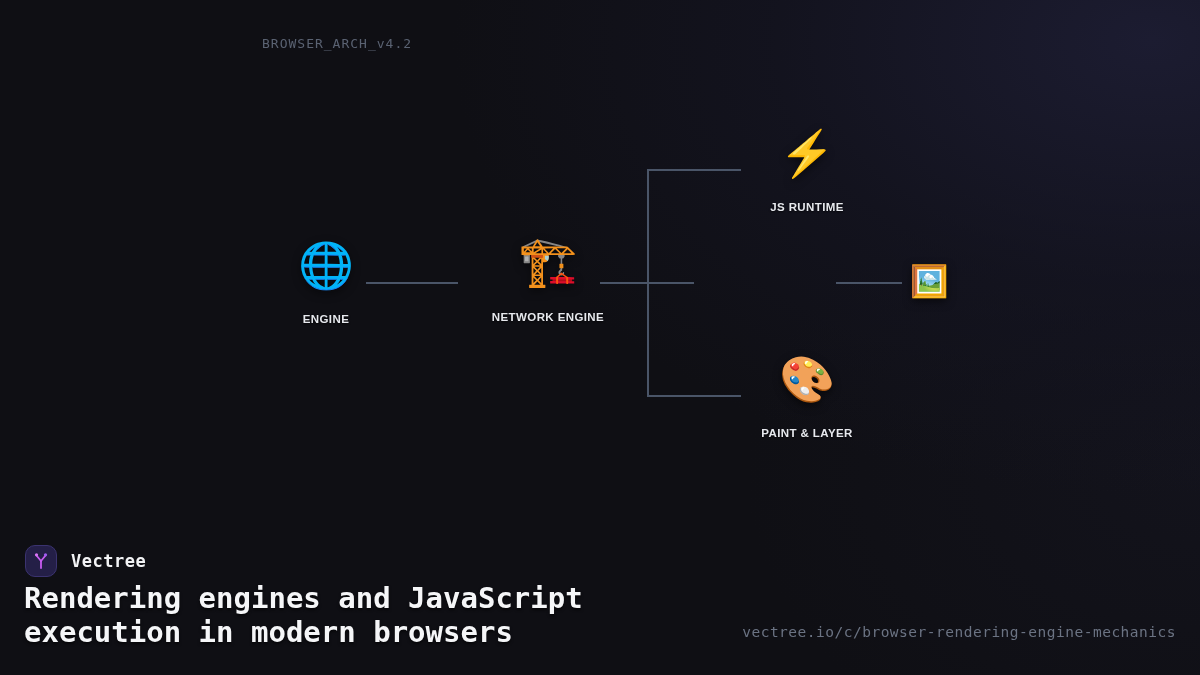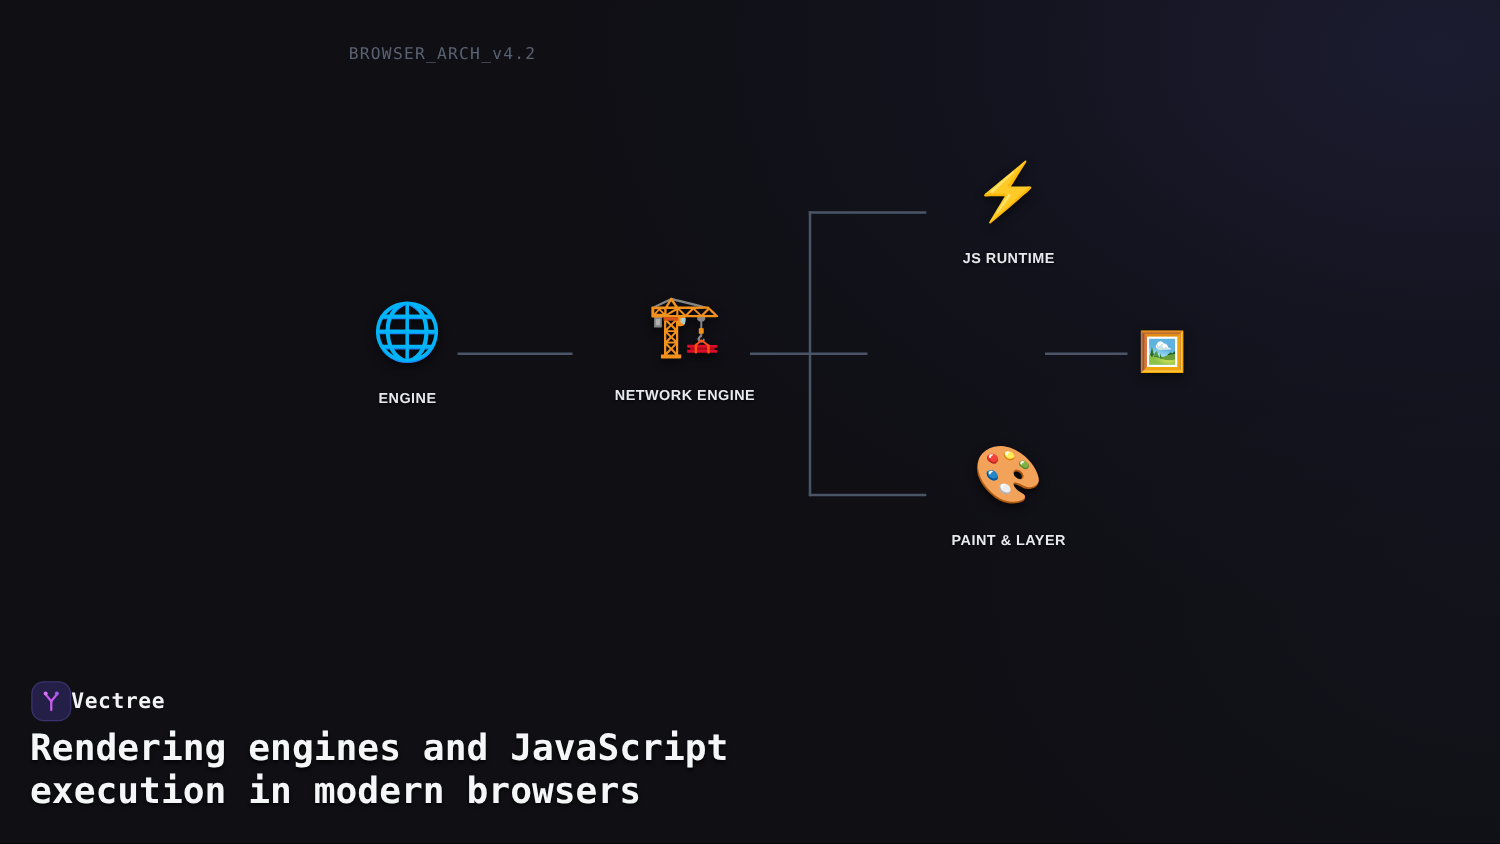--- a/index.html
+++ b/index.html
@@ -15,21 +15,20 @@
       #0f0f14;
     font-family: "Liberation Sans", sans-serif;
   }
   .watermark {
     position: absolute;
     left: 262px; top: 36px;
     font-family: "DejaVu Sans Mono", monospace;
     font-size: 13px;
     letter-spacing: 1px;
     color: #5a6272;
-    margin-left: 17px;
   }
   
   .node {
     position: absolute;
     width: 160px;
     display: flex;
     flex-direction: column;
     align-items: center;
     transform: translateX(-80px);
   }
@@ -51,20 +50,21 @@
     background: #4a5568;
   }
   .line.h { height: 2px; }
   .line.v { width: 2px; }
   
   .brand-row {
     position: absolute;
     left: 25px; top: 545px;
     display: flex;
     align-items: center;
+    gap: 14px;
   }
   .brand-logo {
     width: 32px; height: 32px;
     border-radius: 10px;
     background: #241f47;
     border: 1px solid #3b3370;
     display: flex;
     align-items: center;
     justify-content: center;
   }
@@ -143,14 +143,15 @@
         </g>
         <circle cx="5.5" cy="3.8" r="1.6" fill="#d977f5"></circle>
         <circle cx="14.5" cy="3.8" r="1.6" fill="#a05cf0"></circle>
       </svg>
     </div>
     <div class="brand-name">Vectree</div>
   </div>
 
   <h1 class="headline">Rendering engines and JavaScript execution in modern browsers</h1>
 
+  <div class="url">vectree.io/c/browser-rendering-engine-mechanics</div>
 
 </div>
 
 </body></html>

